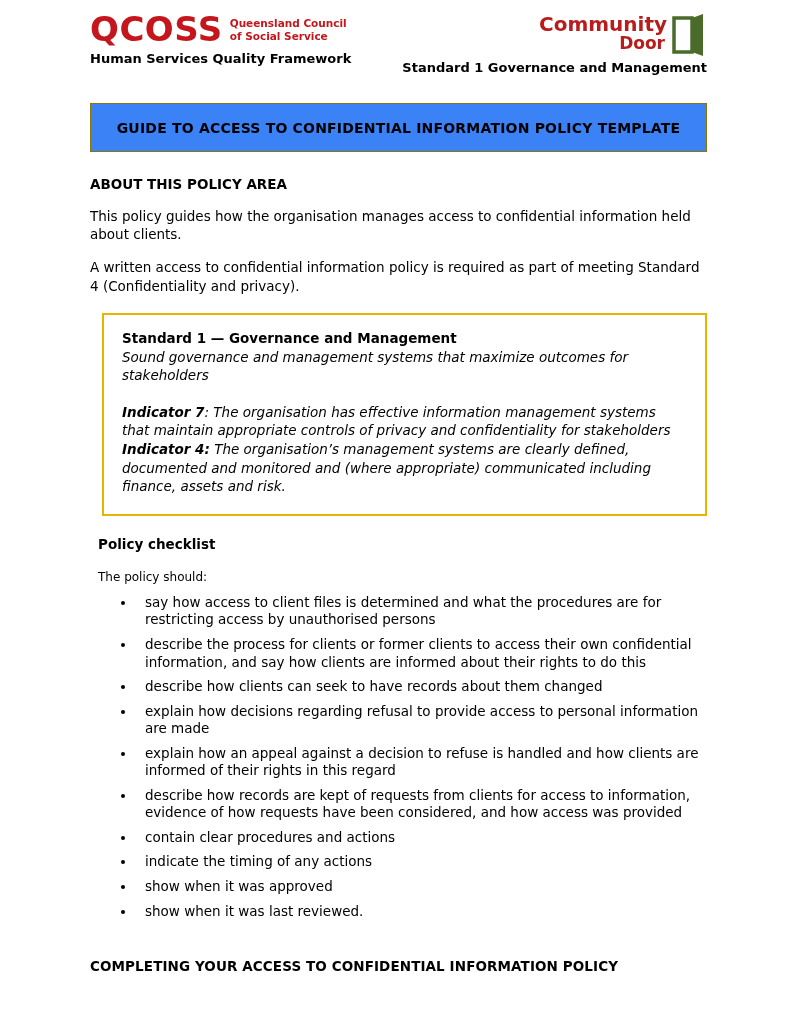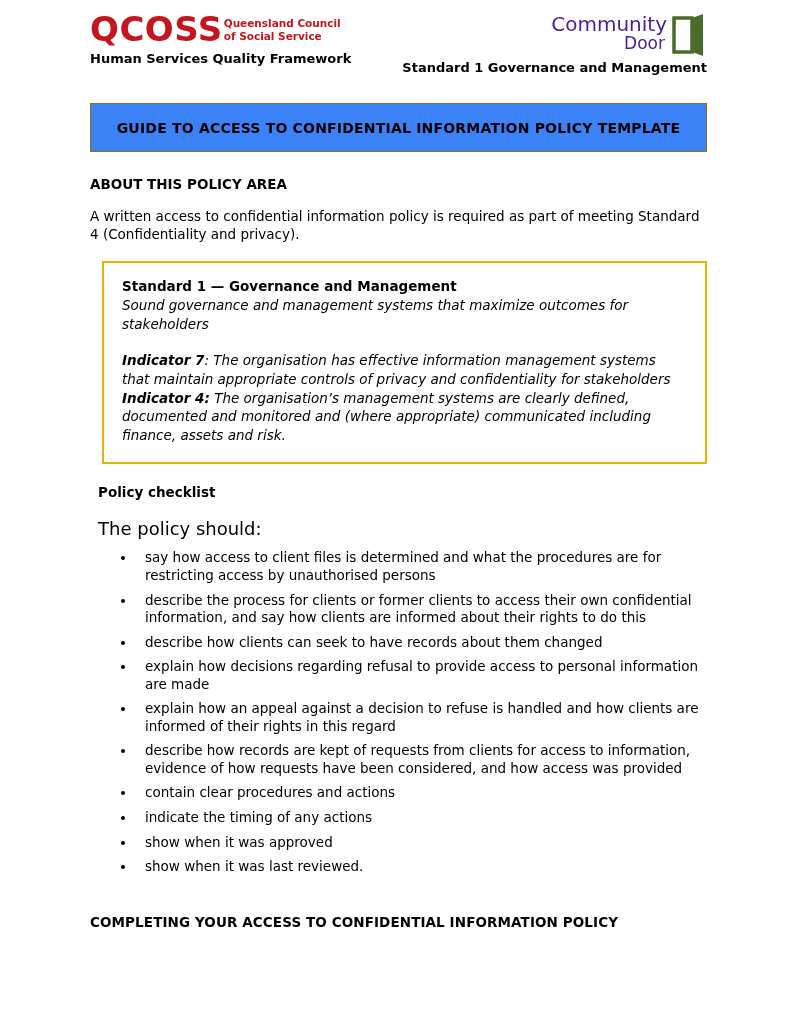--- a/index.html
+++ b/index.html
@@ -13,34 +13,34 @@
     width: 791px;
     min-height: 1024px;
     margin: 0 auto;
     background: #ffffff;
     padding: 12px 84px 40px 90px;
   }
 
   
   .header { display: flex; justify-content: space-between; align-items: flex-start; }
   .qcoss-block {}
-  .qcoss-row { display: flex; align-items: flex-start; gap: 1px; }
+  .qcoss-row { display: flex; align-items: flex-start; gap: 7px; }
   .qcoss-word {
     color: #c4161c; font-weight: bold; font-size: 34px; line-height: 1;
     letter-spacing: 0.5px;
   }
   .qcoss-tag {
     color: #c4161c; font-size: 10.5px; font-weight: bold; line-height: 1.2;
     padding-top: 5px;
   }
   .left-subtitle { font-weight: bold; font-size: 13px; margin-top: 5px; }
 
   .cd-block { text-align: right; padding-top: 2px; }
   .cd-logo { display: flex; align-items: flex-start; justify-content: flex-end; }
-  .cd-text { color: #4c1d95; font-weight: normal; }
+  .cd-text { color: #b91c1c; font-weight: bold; }
   .cd-line1 { font-size: 20px; line-height: 1.05; }
   .cd-line2 { font-size: 17px; line-height: 1.05; text-align: right; padding-right: 2px; }
   .door-svg { margin-left: 2px; margin-top: -2px; }
   .right-subtitle { font-weight: bold; font-size: 13px; margin-top: 4px; }
 
   
   .banner {
     margin-top: 28px;
     background: #3b82f6;
     border: 1px solid #8f7500;
@@ -66,21 +66,21 @@
   .std-box .box-title { font-weight: bold; }
   .std-box .box-sub { font-style: italic; }
   .std-box .ind { font-style: italic; }
   .std-box .ind-first { margin-top: 18px; }
   .std-box .ind .ind-label { font-weight: bold; }
 
   
   .checklist-section { margin-left: 8px; }
   .checklist-heading { font-weight: bold; font-size: 13.5px; margin-top: 20px; }
   .checklist-intro { font-size: 13.5px; line-height: 1.35; margin-top: 1px; }
-  .checklist-lead { font-size: 18px; margin-top: 18px; }
+  .checklist-lead { font-size: 12px; margin-top: 18px; }
   ul.checklist {
     list-style: disc;
     margin: 10px 0 0 38px;
     font-size: 13.5px;
   }
   ul.checklist li {
     padding-left: 9px;
     margin-bottom: 7px;
     line-height: 1.3;
   }
@@ -116,20 +116,21 @@
           <path d="M23 6 L34 2 L34 44 L23 40 Z" fill="#4a6b2a"></path>
         </svg>
       </div>
       <div class="right-subtitle">Standard 1 Governance and Management</div>
     </div>
   </div>
 
   <div class="banner">GUIDE TO ACCESS TO CONFIDENTIAL INFORMATION POLICY TEMPLATE</div>
 
   <div class="section-heading">ABOUT THIS POLICY AREA</div>
+  <div class="para">This policy guides how the organisation manages access to confidential information held about clients.</div>
   <div class="para">A written access to confidential information policy is required as part of meeting Standard 4 (Confidentiality and privacy).</div>
 
   <div class="std-box">
     <div class="box-title">Standard 1 — Governance and Management</div>
     <div class="box-sub">Sound governance and management systems that maximize outcomes for stakeholders</div>
     <div class="ind ind-first"><span class="ind-label">Indicator 7</span><span>: The organisation has effective information management systems that maintain appropriate controls of privacy and confidentiality for stakeholders</span></div>
     <div class="ind"><span class="ind-label">Indicator 4:</span><span> The organisation’s management systems are clearly defined, documented and   monitored and (where appropriate) communicated including finance, assets and risk.</span></div>
   </div>
 
   <div class="checklist-section">

